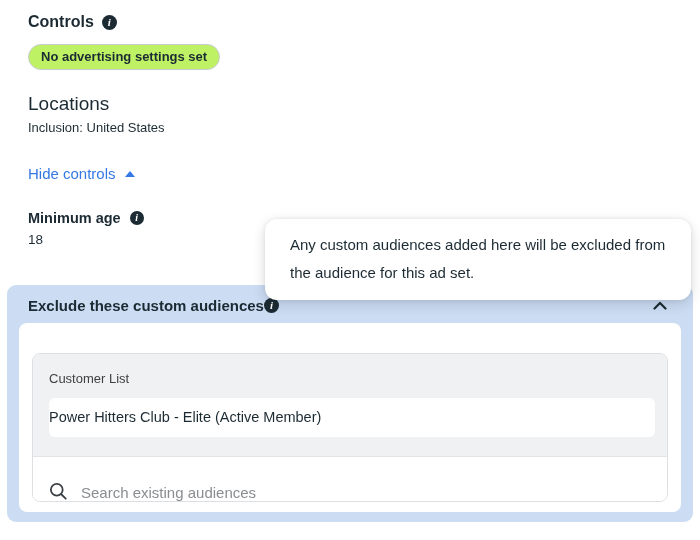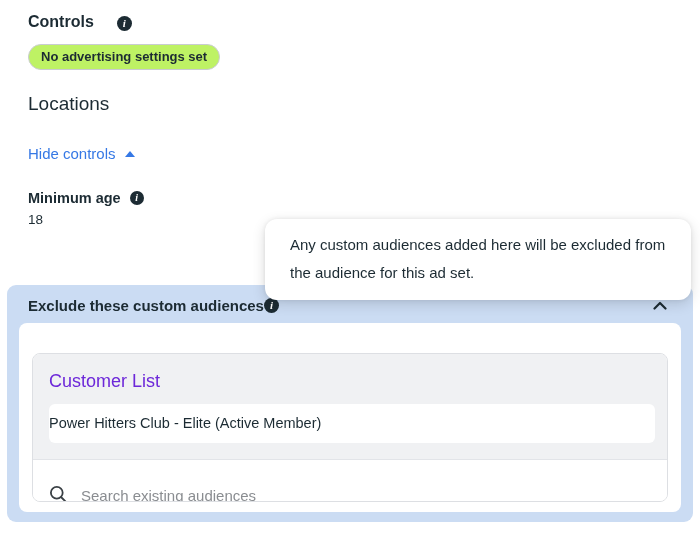--- a/index.html
+++ b/index.html
@@ -7,21 +7,21 @@
     width: 700px; height: 540px;
     background: #ffffff;
     font-family: "Liberation Sans", "DejaVu Sans", sans-serif;
     color: #1c2b33;
     overflow: hidden;
     position: relative;
   }
   .top-section { padding: 13px 0 0 28px; }
 
   .section-title {
-    display: flex; align-items: flex-end; gap: 23px;
+    display: flex; align-items: center; gap: 8px;
     font-size: 16px; font-weight: 700; color: #1c2b33;
   }
   .info-icon {
     width: 15px; height: 15px; border-radius: 50%;
     background: #1c2b33; color: #ffffff;
     display: inline-flex; align-items: center; justify-content: center;
     font-family: "Liberation Serif", "DejaVu Serif", serif;
     font-style: italic; font-weight: 700; font-size: 11px;
     flex: 0 0 auto; line-height: 1;
   }
@@ -93,21 +93,21 @@
     padding: 30px 13px 0 13px;
   }
   .audience-box {
     border: 1px solid #dddfe3; border-radius: 8px;
     overflow: hidden; height: 149px;
     display: flex; flex-direction: column;
   }
   .audience-group {
     background: #f0f1f3; padding: 17px 12px 16px 16px; flex: 1 1 auto;
   }
-  .group-label { font-size: 18px; color: #6d28d9; }
+  .group-label { font-size: 13px; color: #404040; }
   .audience-row {
     margin-top: 12px; background: #ffffff; border-radius: 6px;
     padding: 11px 0 12px; font-size: 14.5px; color: #1c2b33;
     cursor: pointer;
   }
   .search-row {
     background: #ffffff; border-top: 1px solid #e2e4e8;
     display: flex; align-items: flex-end; gap: 13px;
     padding: 0 16px; height: 45px; flex: 0 0 auto;
   }
@@ -125,20 +125,21 @@
 
   <div class="section-title">
     <span>Controls</span>
     <span class="info-icon">i</span>
   </div>
 
 
   <div class="badge-pill">No advertising settings set</div>
 
   <div class="sub-label">Locations</div>
+  <div class="sub-value">Inclusion: United States</div>
 
   <div class="link-row">
     <span>Hide controls</span>
     <span class="caret-up"></span>
   </div>
 
   <div class="min-age-label">
     <span>Minimum age</span>
     <span class="info-icon small">i</span>
   </div>

